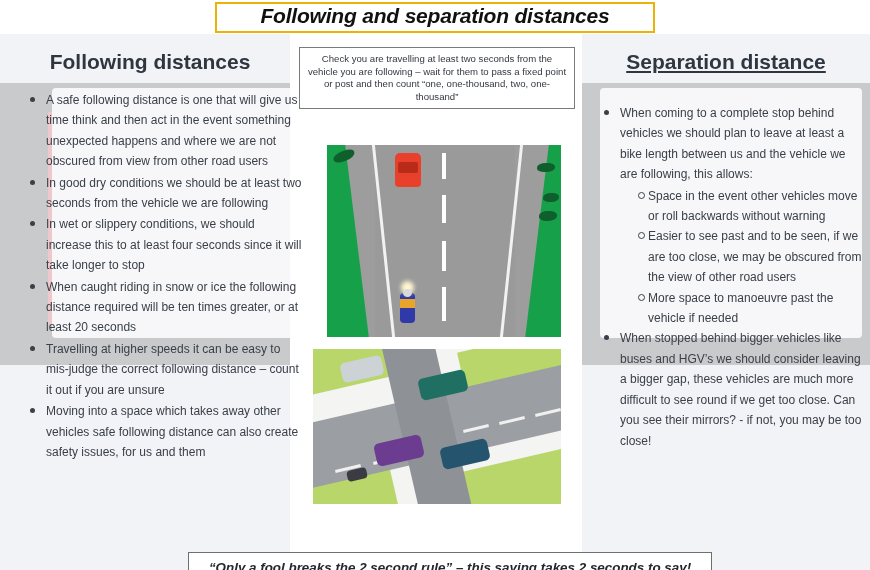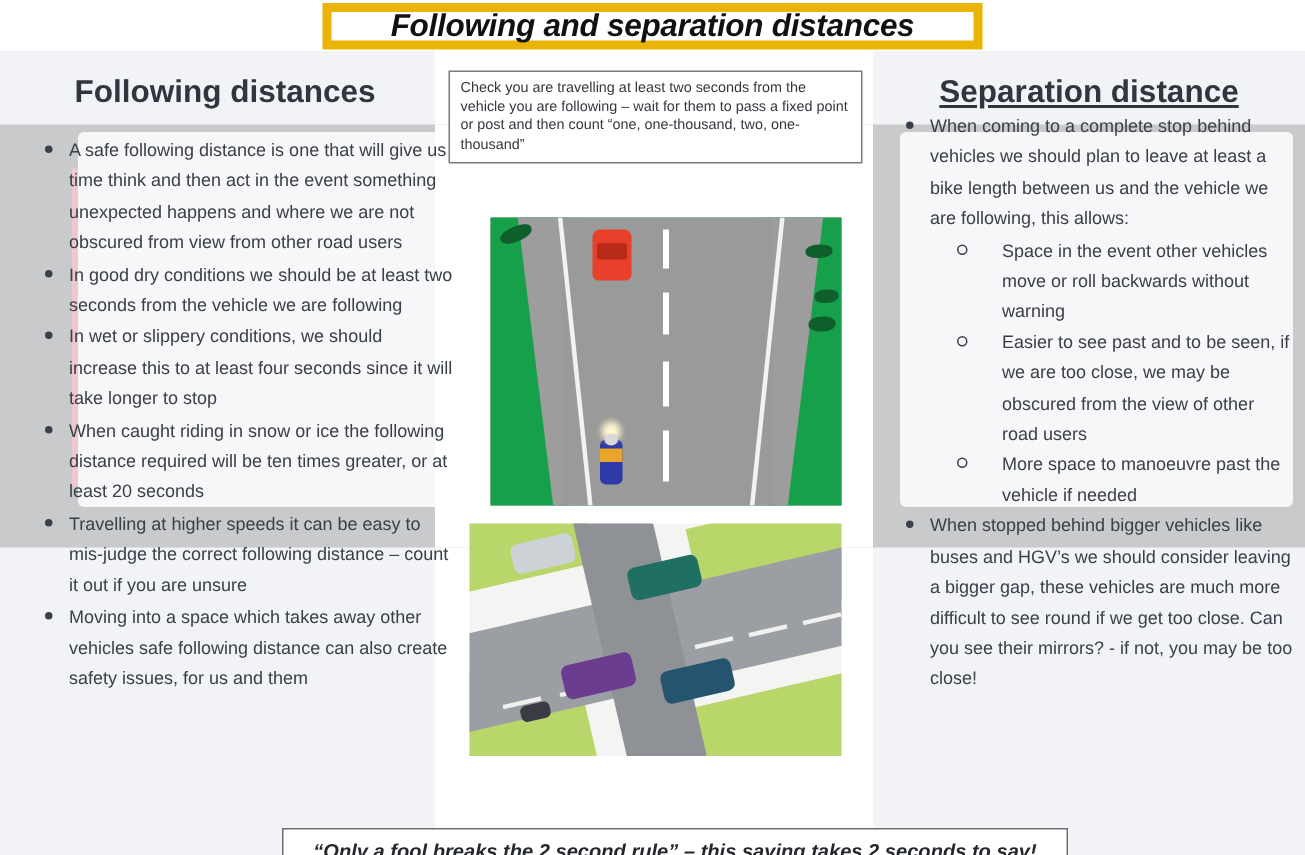--- a/index.html
+++ b/index.html
@@ -111,23 +111,23 @@
   .pink-right { left: 600px; top: 112px; width: 252px; height: 212px; }
 
   
   .title-box {
     position: absolute;
     left: 215px;
     top: 2px;
     width: 440px;
     height: 31px;
     background: #ffffff;
-    border: 6px solid #eab308;
+    border: 2px solid #eab308;
     display: flex;
-    align-items: center;
+    align-items: flex-start;
     justify-content: center;
   }
   .title-box .title-text {
     font-size: 21px;
     font-weight: 700;
     font-style: italic;
     color: #111111;
     letter-spacing: -0.2px;
   }
 
@@ -150,32 +150,32 @@
     width: 276px;
     height: 62px;
     background: #ffffff;
     border: 1px solid #7a7a7a;
     padding: 5px 7px 0 7px;
   }
   .callout-text {
     font-size: 9.6px;
     line-height: 12.6px;
     color: #33383f;
-    text-align: left;
+    text-align: center;
   }
 
   
   .col {
     position: absolute;
     font-size: 12px;
     line-height: 20.4px;
     color: #3a4049;
   }
   .col-left  { left: 26px;  top: 90px;  width: 276px; }
-  .col-right { left: 600px; top: 74px;  width: 262px; }
+  .col-right { left: 600px; top: 103px;  width: 262px; }
 
   ul.bullets { list-style: none; }
 
   li.bullet {
     position: relative;
     padding-left: 20px;
     margin-bottom: 1px;
   }
   li.bullet > .b-dot {
     position: absolute;
@@ -183,21 +183,21 @@
     top: 7px;
     width: 5px;
     height: 5px;
     background: #3a4049;
     border-radius: 50%;
   }
 
   ul.subbullets { list-style: none; margin-top: 0; }
   li.subbullet {
     position: relative;
-    padding-left: 68px;
+    padding-left: 48px;
     margin-bottom: 0px;
   }
   li.subbullet > .sb-ring {
     position: absolute;
     left: 38px;
     top: 6px;
     width: 7px;
     height: 7px;
     border: 1.3px solid #3a4049;
     border-radius: 50%;

